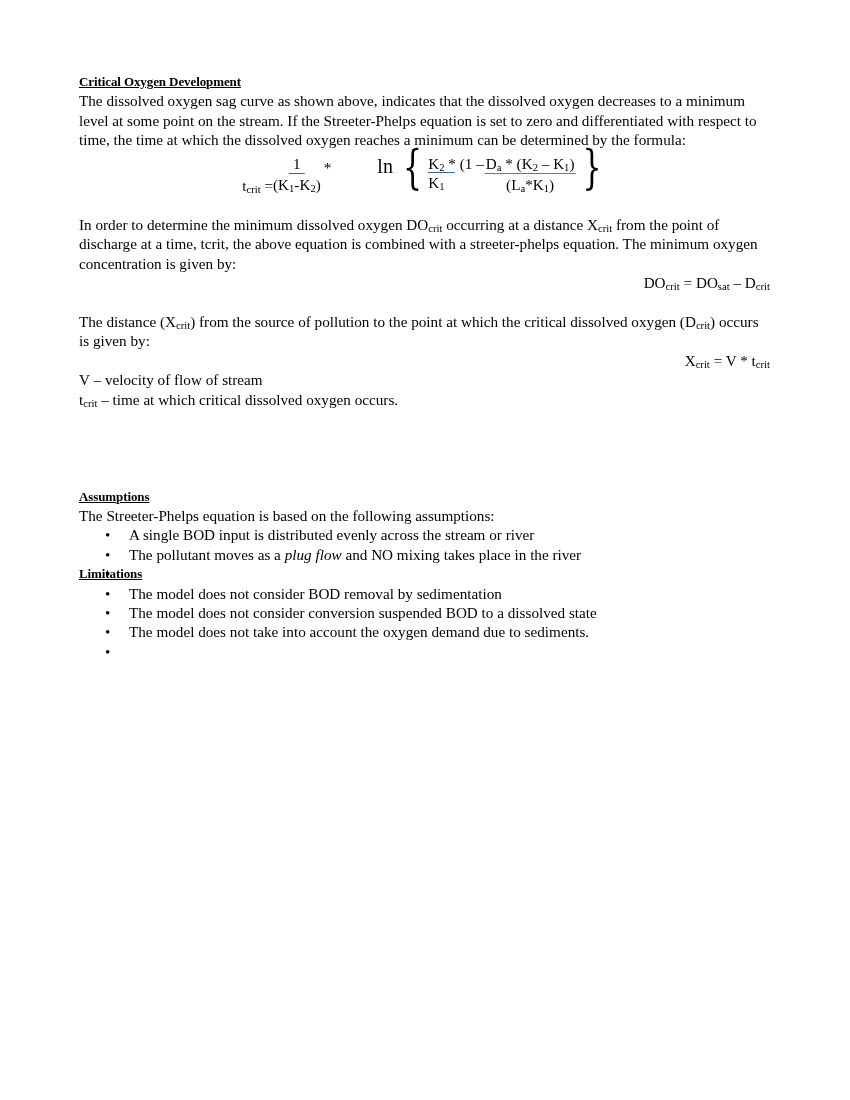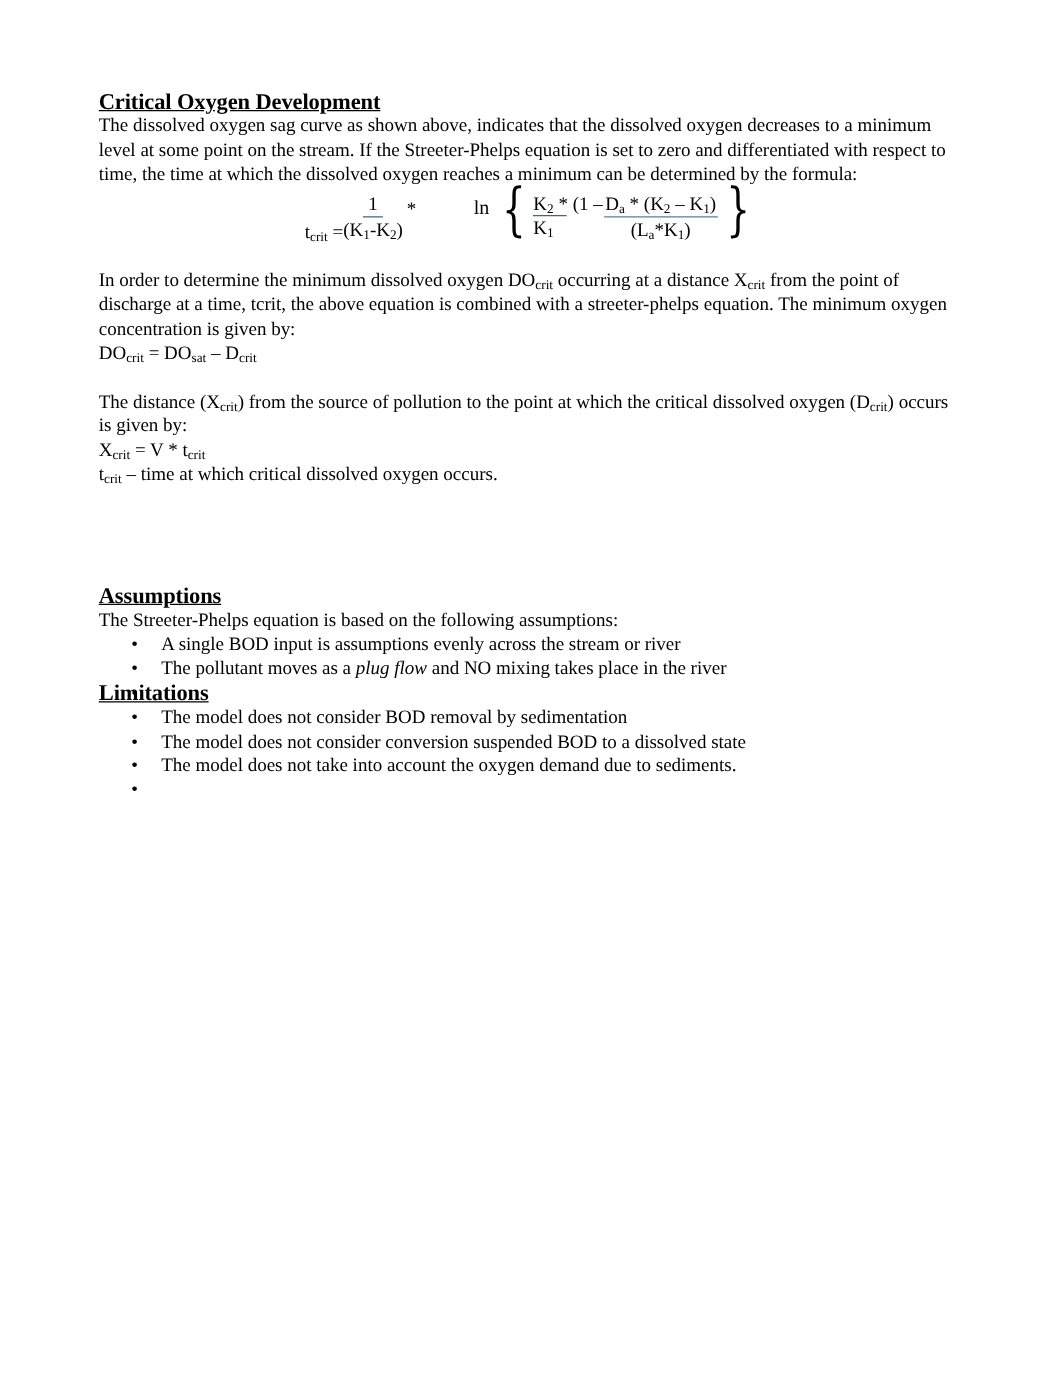--- a/index.html
+++ b/index.html
@@ -19,35 +19,35 @@
     width: 850px;
     height: 1100px;
     box-sizing: border-box;
     padding: 72px 80px 0 79px;
   }
   .doc-body {
     font-size: 15.2px;
     line-height: 19.4px;
   }
   h2.section-heading {
-    font-size: 18px;
+    font-size: 13px;
     line-height: 19.4px;
     font-weight: bold;
     text-decoration: underline;
     margin: 0;
     padding: 0;
     letter-spacing: -0.1px;
   }
   p.para {
     margin: 0;
     padding: 0;
     text-align: left;
   }
   .eq-center {
-    text-align: left;
+    text-align: right;
     margin: 0;
     padding: 0;
   }
   sub {
     font-size: 0.70em;
     vertical-align: -0.23em;
     line-height: 0;
   }
   .ital { font-style: italic; }
 
@@ -104,21 +104,21 @@
     border-bottom: 1.3px solid #44618f;
   }
   .frac .den {
     padding-top: 1px;
   }
   .star-mid {
     padding: 4px 3px 0 3px;
   }
   .ln-op {
     padding: 3px 5px 0 3px;
-    font-size: 16px;
+    font-size: 20px;
     margin-left: 40px;
   }
   
   .brace-left {
     font-size: 46px;
     line-height: 33px;
     font-weight: 300;
     padding: 0px 1px 0 0;
     margin-top: -3px;
     transform: scaleX(0.65);
@@ -213,36 +213,37 @@
     <p class="para"><span>In order to determine the minimum dissolved oxygen DO</span><sub>crit</sub><span> occurring at a distance X</span><sub>crit</sub><span> from the point of discharge at a time, tcrit, the above equation is combined with a streeter-phelps equation. The minimum oxygen concentration is given by:</span></p>
 
     <p class="eq-center"><span>DO</span><sub>crit</sub><span> = DO</span><sub>sat</sub><span> – D</span><sub>crit</sub></p>
 
     <span class="spacer-lg"></span>
 
     <p class="para"><span>The distance (X</span><sub>crit</sub><span>) from the source of pollution to the point at which the critical dissolved oxygen (D</span><sub>crit</sub><span>) occurs is given by:</span></p>
 
     <p class="eq-center"><span>X</span><sub>crit</sub><span> = V * t</span><sub>crit</sub></p>
 
+    <p class="para">V – velocity of flow of stream</p>
 
     <p class="para"><span>t</span><sub>crit</sub><span> – time at which critical dissolved oxygen occurs.</span></p>
 
     <span class="spacer-lg"></span>
     <span class="spacer-lg"></span>
     <span class="spacer-lg"></span>
     <span class="spacer-lg"></span>
 
     <h2 class="section-heading">Assumptions</h2>
 
     <p class="para">The Streeter-Phelps equation is based on the following assumptions:</p>
 
     <ul class="bullets">
       <li>
         <span class="bullet-glyph">•</span>
-        <span>A single BOD input is assumptions evenly across the stream or river</span>
+        <span>A single BOD input is distributed evenly across the stream or river</span>
       </li>
       <li>
         <span class="bullet-glyph">•</span>
         <span>The pollutant moves as a </span><span class="ital">plug flow</span><span> and NO mixing takes place in the river</span>
       </li>
       <li>
         <span class="bullet-glyph">•</span>
       </li>
     </ul>
 

